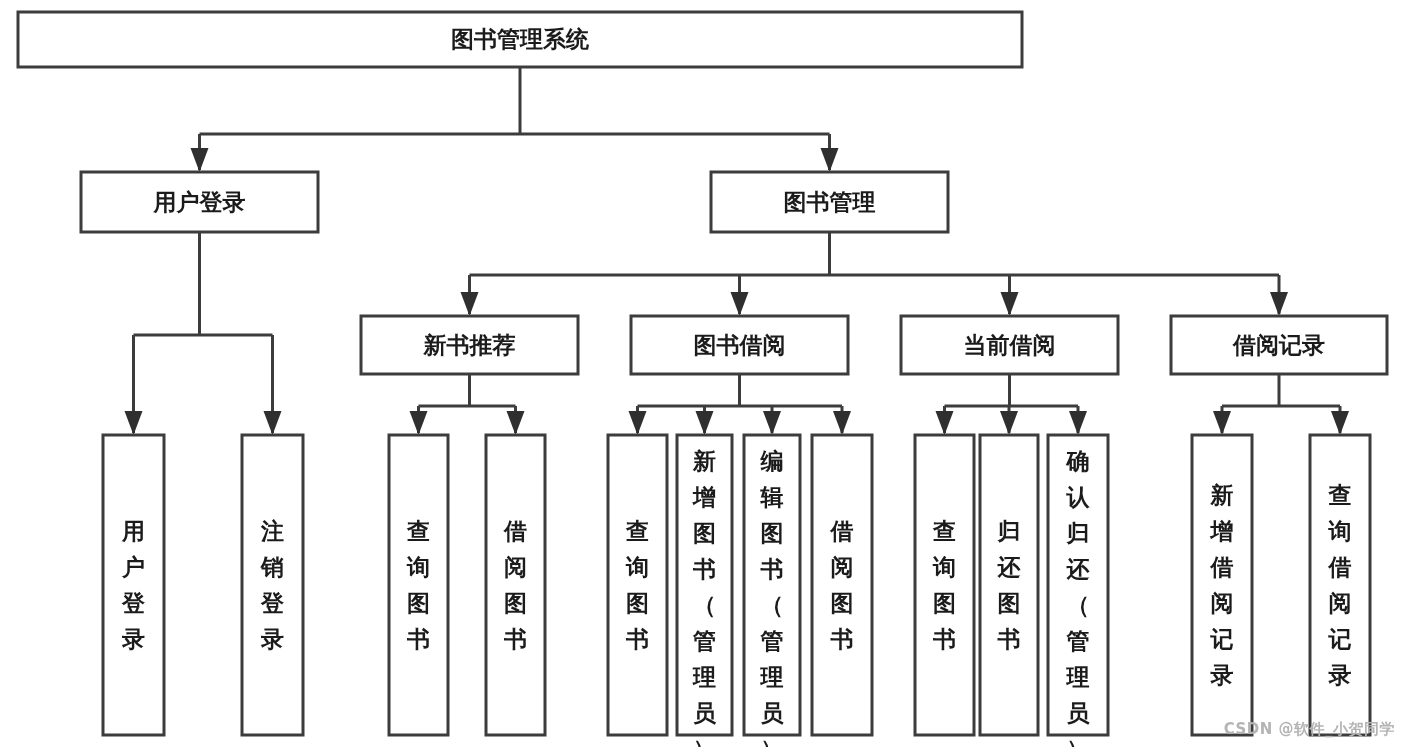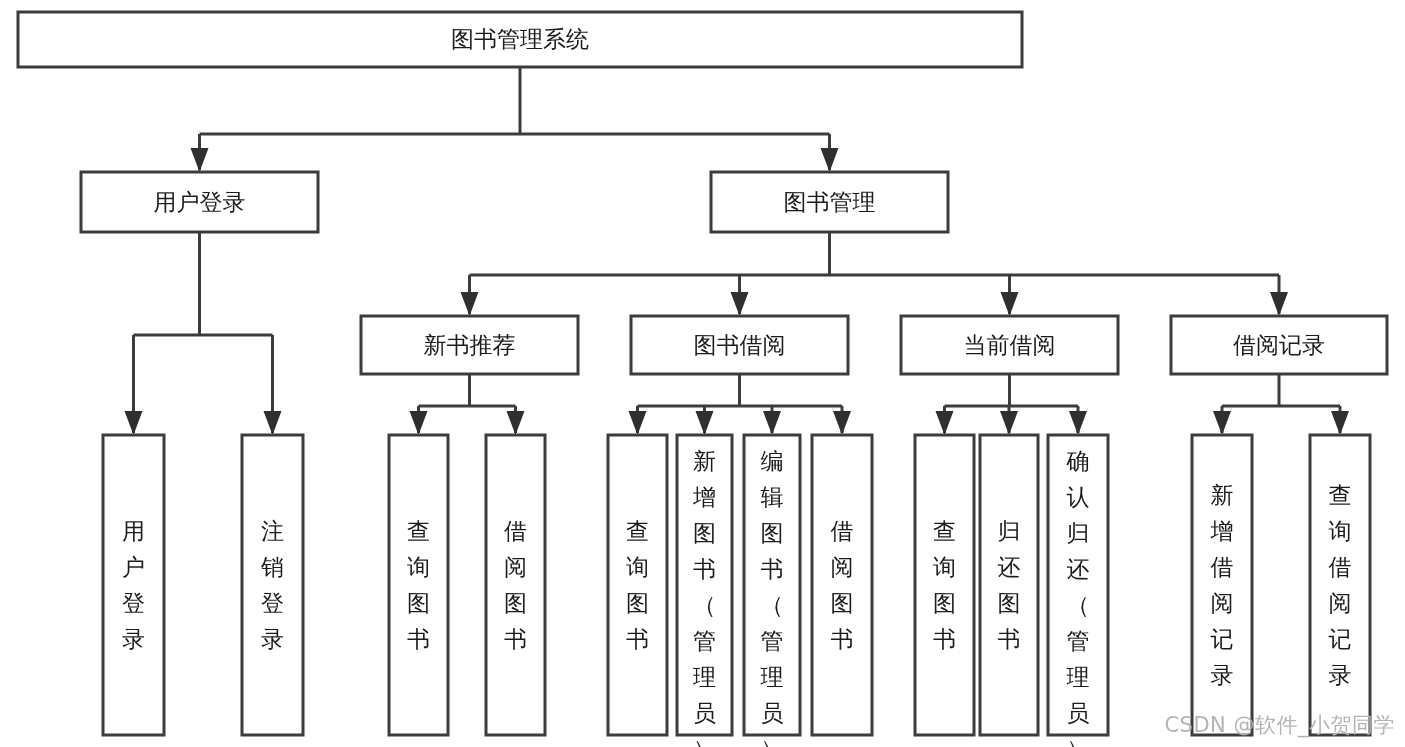--- a/index.html
+++ b/index.html
@@ -12,20 +12,21 @@
     height: 747px;
     font-family: "DejaVu Sans", "Liberation Sans", sans-serif;
     overflow: hidden;
     position: relative;
   }
   #diagram-root {
     position: absolute;
     left: 0; top: 0;
     width: 1405px;
     height: 747px;
+    font-weight: bold;
   }
   svg#chart-svg {
     display: block;
     width: 1405px;
     height: 747px;
   }
   .node-box {
     fill: #ffffff;
     stroke: #3c3c3c;
     stroke-width: 3;
@@ -50,21 +51,21 @@
     font-family: "DejaVu Sans", "Liberation Sans", sans-serif;
     font-size: 23px;
     fill: #1b1b1b;
     text-anchor: middle;
   }
   .watermark {
     position: absolute;
     right: 10px;
     bottom: 8px;
     font-family: "DejaVu Sans", "Liberation Sans", sans-serif;
-    font-size: 21px;
+    font-size: 15px;
     color: #b4b4b4;
     white-space: nowrap;
     letter-spacing: 0.5px;
     user-select: none;
   }
 </style>
 </head>
 <body>
 
 <div id="diagram-root">

